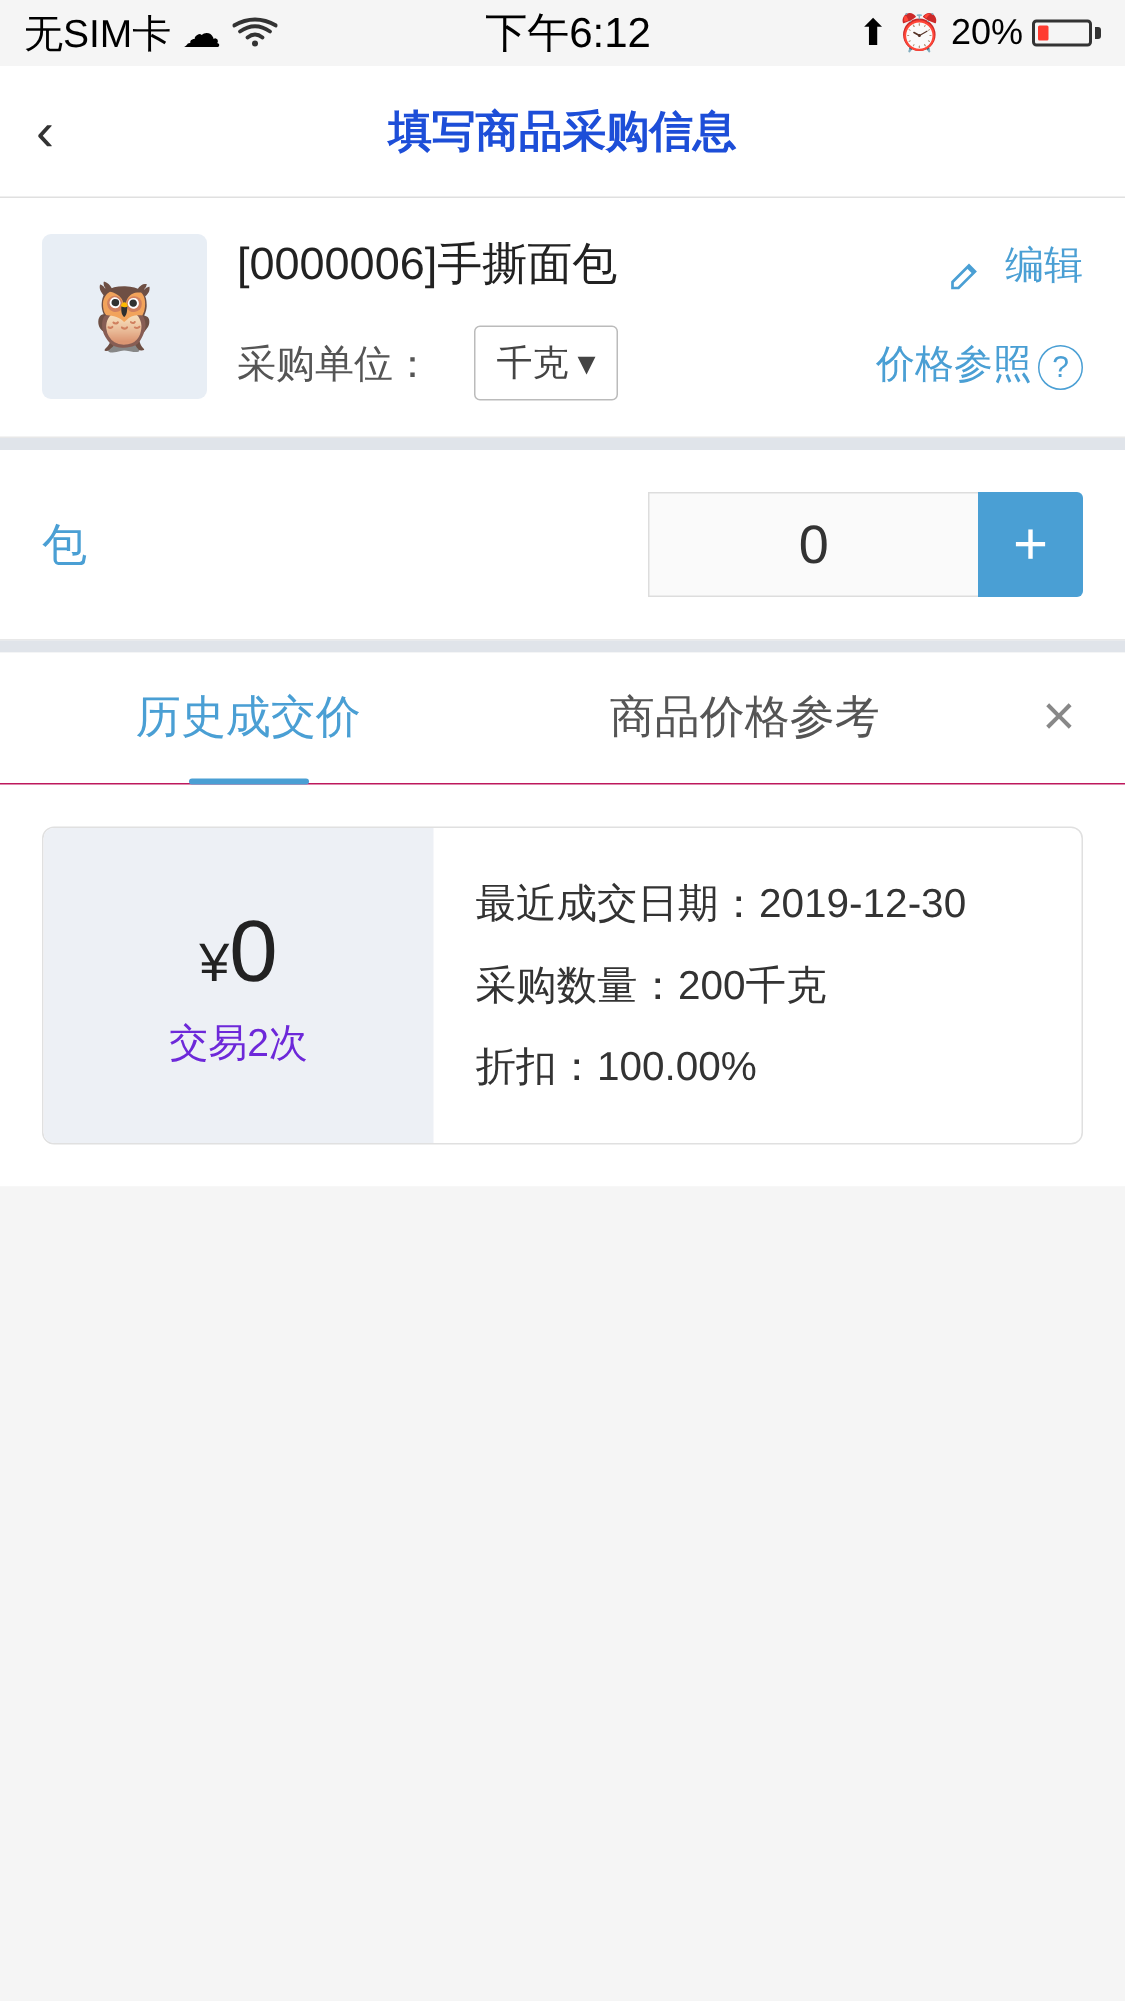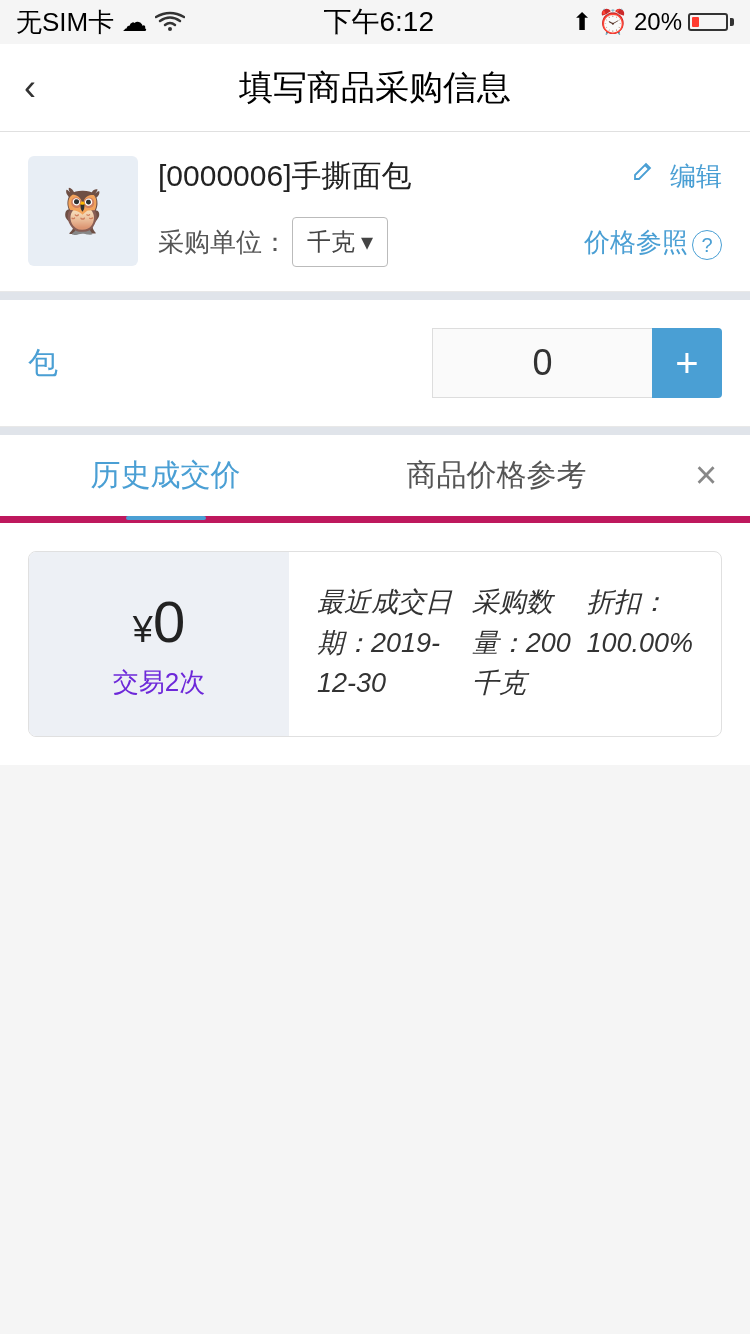--- a/index.html
+++ b/index.html
@@ -80,23 +80,23 @@
       border-bottom: 1px solid #e0e0e0;
     }
     .header-back {
       position: absolute;
       left: 24px;
       font-size: 36px;
       color: #333;
       cursor: pointer;
     }
     .header-title {
-      font-size: 34px;
-      font-weight: 400;
-      color: #000000;
+      font-size: 29px;
+      font-weight: 700;
+      color: #1d4ed8;
     }
 
     
     .product-card {
       background: #ffffff;
       margin-top: 0;
       padding: 24px 28px;
       display: flex;
       align-items: flex-start;
       gap: 20px;
@@ -127,33 +127,33 @@
     }
     .product-name {
       font-size: 30px;
       font-weight: 500;
       color: #222;
     }
     .edit-link {
       font-size: 26px;
       color: #4a9fd4;
       display: flex;
-      align-items: flex-start;
+      align-items: flex-end;
       gap: 16px;
       cursor: pointer;
     }
     .purchase-unit-row {
       display: flex;
       justify-content: space-between;
       align-items: center;
     }
     .purchase-unit-left {
       display: flex;
       align-items: center;
-      gap: 4px;
+      gap: 28px;
       font-size: 26px;
       color: #555;
     }
     .unit-badge {
       border: 1px solid #bbb;
       border-radius: 4px;
       padding: 8px 14px;
       font-size: 24px;
       color: #444;
       background: #fff;
@@ -225,21 +225,21 @@
     .section-divider {
       background: #e0e4ea;
       height: 8px;
     }
 
     
     .tabs-bar {
       background: #ffffff;
       display: flex;
       align-items: center;
-      border-bottom: 7px solid #be185d;
+      border-bottom: 1px solid #be185d;
       position: relative;
       height: 88px;
     }
     .tab-item {
       flex: 1;
       display: flex;
       flex-direction: column;
       align-items: center;
       justify-content: center;
       height: 88px;
@@ -309,24 +309,23 @@
     }
     .price-transactions {
       font-size: 26px;
       color: #6d28d9;
       margin-top: 10px;
     }
     .price-right {
       flex: 1;
       padding: 30px 28px;
       display: flex;
-      flex-direction: row;
+      flex-direction: column;
       justify-content: center;
       gap: 14px;
-      font-style: italic;
     }
     .price-detail-row {
       font-size: 27px;
       color: #333;
       line-height: 1.5;
     }
 
     
     .main-bg {
       background: #f5f5f5;

